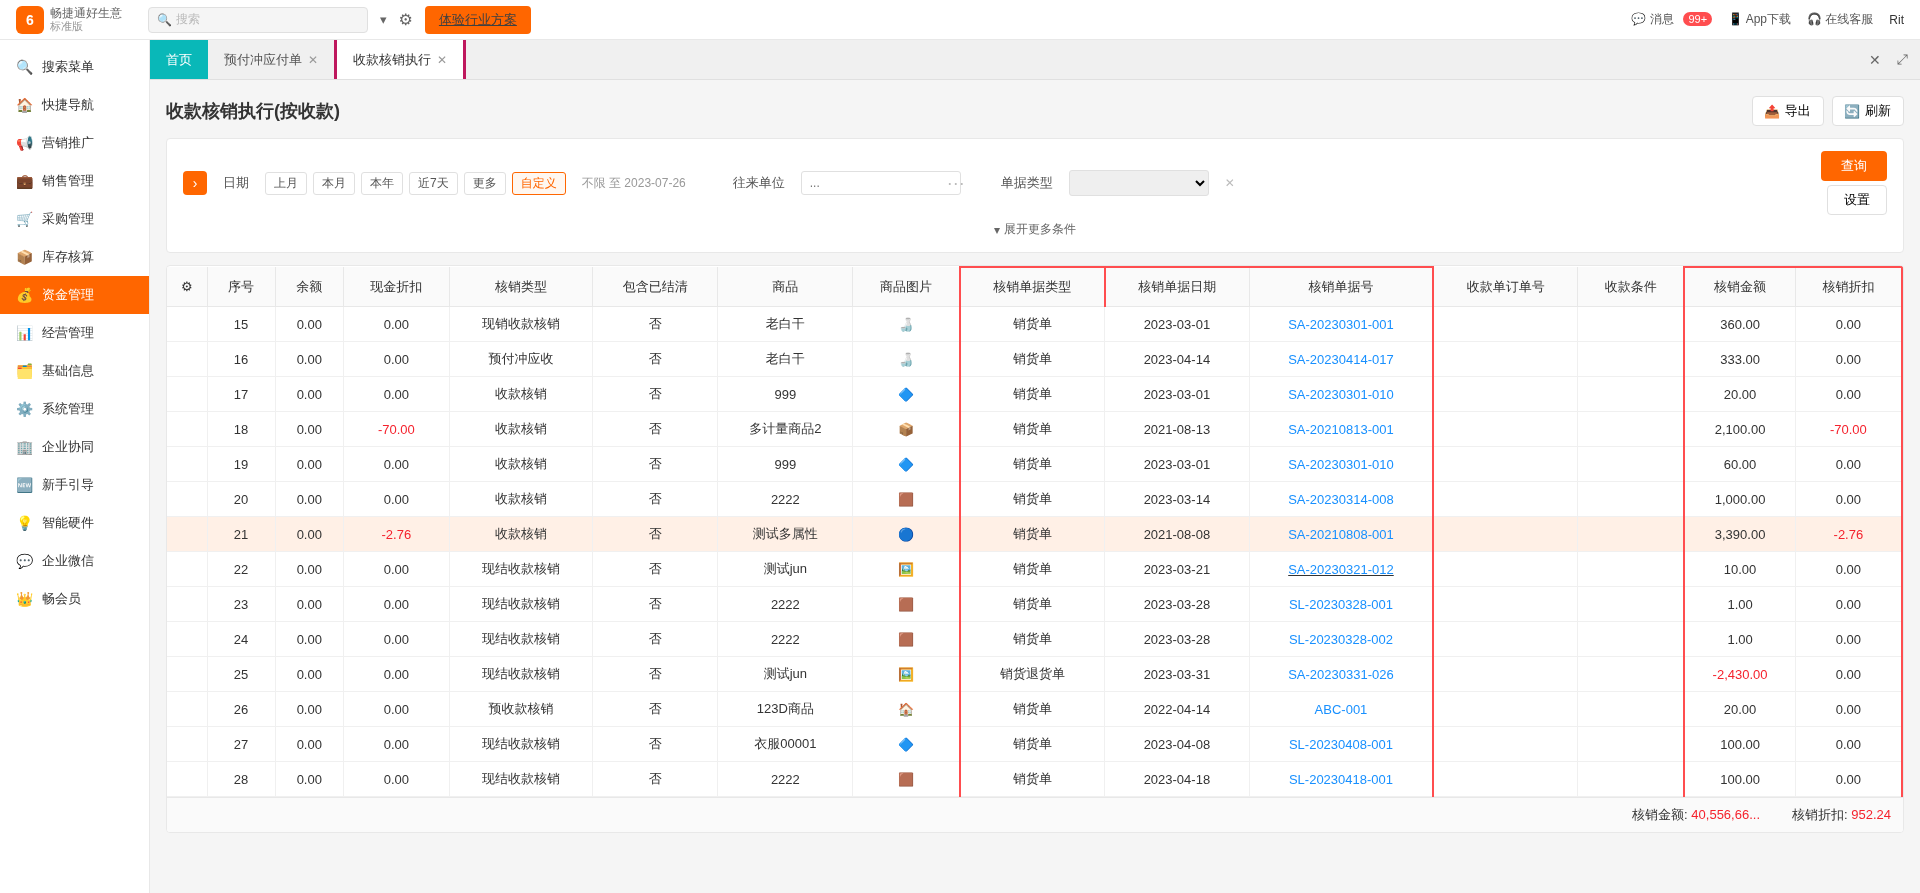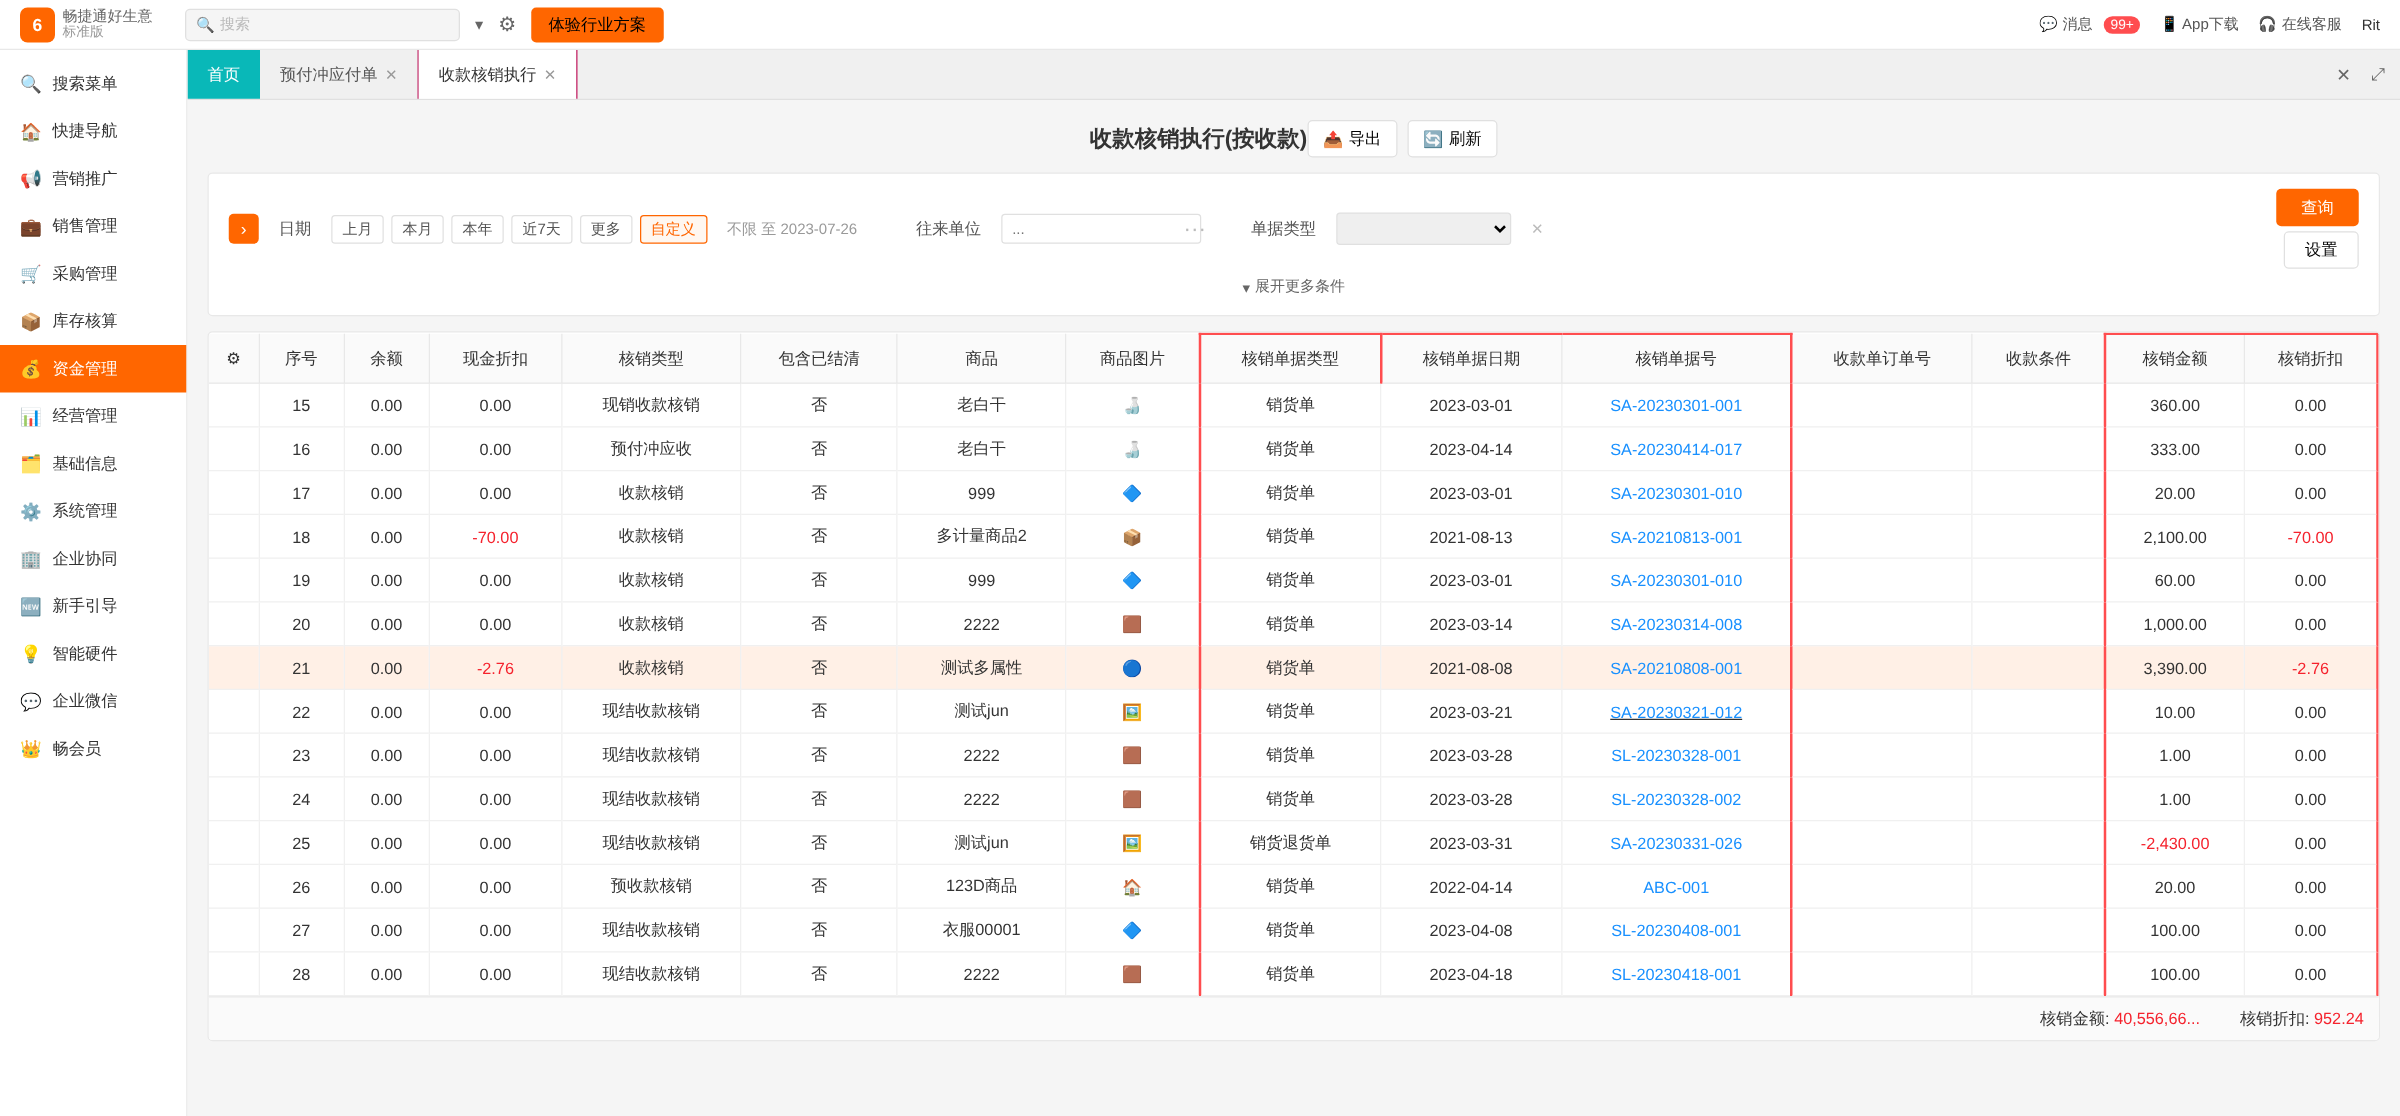--- a/index.html
+++ b/index.html
@@ -45,25 +45,26 @@
       align-items: center;
       padding: 0 8px;
       gap: 4px;
       color: #bbb;
       font-size: 12px;
     }
     .top-bar-btn {
       height: 28px;
       padding: 0 14px;
       background: #ff6600;
-      color: #000000;
+      color: #404040;
       border: none;
       border-radius: 4px;
       cursor: pointer;
       font-size: 13px;
+      text-decoration: underline;
     }
     .top-bar-right {
       margin-left: auto;
       display: flex;
       align-items: center;
       gap: 16px;
       font-size: 12px;
       color: #555;
     }
     .badge {
@@ -129,21 +130,21 @@
       border-bottom: 1px solid #e0e0e0;
     }
     .tab-item {
       display: flex;
       align-items: center;
       padding: 0 16px;
       gap: 6px;
       cursor: pointer;
       font-size: 13px;
       color: #555;
-      border-right: 1px solid #be185d;
+      border-right: 3px solid #be185d;
       position: relative;
     }
     .tab-item.active {
       background: #fff;
       color: #333;
       font-weight: 500;
     }
     .tab-home {
       background: #09b8b8;
       color: #fff;
@@ -176,21 +177,21 @@
       flex: 1;
       padding: 16px;
       overflow-y: auto;
       background: #f5f5f5;
     }
 
     
     .page-header {
       display: flex;
       align-items: center;
-      justify-content: center;
+      justify-content: space-between;
       margin-bottom: 12px;
     }
     .page-title {
       font-size: 18px;
       font-weight: 600;
       color: #333;
     }
     .header-actions {
       display: flex;
       gap: 8px;

